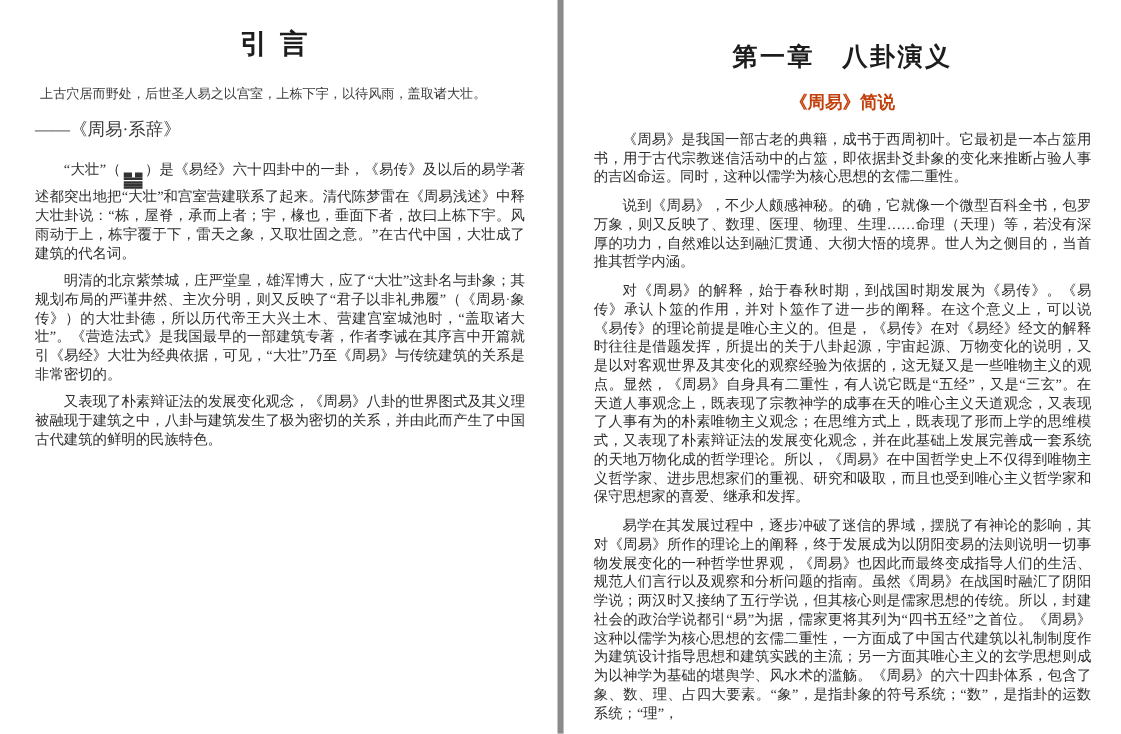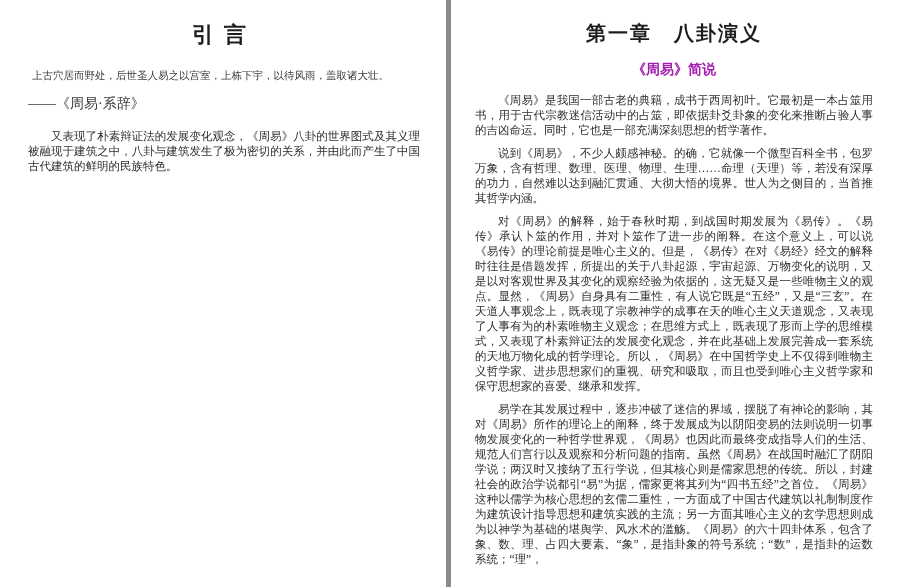--- a/index.html
+++ b/index.html
@@ -5,33 +5,33 @@
   html,body{margin:0;padding:0;}
   body{
     width:897px;height:587px;overflow:hidden;background:#ffffff;
     font-family:"Liberation Serif","DejaVu Serif",serif;
     color:#2a2a2a;
   }
   .spread{display:flex;width:897px;height:587px;background:#ffffff;}
   .page{background:#ffffff;overflow:hidden;box-sizing:border-box;}
   .page.left{width:446px;padding:14px 26px 0 28px;}
   .gutter{width:5px;background:#8a8a8a;flex:0 0 auto;}
-  .page.right{flex:1;padding:12px 24px 0 24px;}
+  .page.right{flex:1;padding:24px 24px 0 24px;}
 
   .page-title{
     text-align:center;font-size:22px;font-weight:bold;letter-spacing:10px;
     margin:6px 0 18px 0;color:#1d1d1d;
   }
   .chapter-title{
     text-align:center;font-size:20px;font-weight:bold;letter-spacing:2px;
     margin:8px 0 14px 0;color:#1d1d1d;
   }
   .section-title{
     text-align:center;font-size:14px;font-weight:bold;
-    margin:0 0 14px 0;color:#a21caf;
+    margin:0 0 14px 0;color:#c2410c;
   }
 
   .epigraph{font-size:10.5px;line-height:15px;margin:0 14px 0 4px;color:#3a3a3a;}
   .epigraph-attr{text-align:left;font-size:14px;margin:12px 4px 16px 0;color:#3a3a3a;}
 
   .body-text p{
     font-size:11.5px;line-height:15px;text-align:justify;text-indent:2em;
     margin:0 0 7px 0;color:#2e2e2e;
   }
   .page.right .body-text p{margin-bottom:8px;}
@@ -49,31 +49,40 @@
 
 <div class="spread">
 
   <div class="page left">
     <h1 class="page-title">引言</h1>
 
     <div class="epigraph">上古穴居而野处，后世圣人易之以宫室，上栋下宇，以待风雨，盖取诸大壮。</div>
     <div class="epigraph-attr">——《周易·系辞》</div>
 
     <div class="body-text">
+      <p><span>“大壮”（</span><span class="hexagram">
+            <i class="hx broken"></i>
+            <i class="hx broken"></i>
+            <i class="hx"></i>
+            <i class="hx"></i>
+            <i class="hx"></i>
+            <i class="hx"></i>
+          </span><span>）是《易经》六十四卦中的一卦，《易传》及以后的易学著述都突出地把“大壮”和宫室营建联系了起来。清代陈梦雷在《周易浅述》中释大壮卦说：“栋，屋脊，承而上者；宇，椽也，垂面下者，故曰上栋下宇。风雨动于上，栋宇覆于下，雷天之象，又取壮固之意。”在古代中国，大壮成了建筑的代名词。</span></p>
+      <p>明清的北京紫禁城，庄严堂皇，雄浑博大，应了“大壮”这卦名与卦象；其规划布局的严谨井然、主次分明，则又反映了“君子以非礼弗履”（《周易·象传》）的大壮卦德，所以历代帝王大兴土木、营建宫室城池时，“盖取诸大壮”。《营造法式》是我国最早的一部建筑专著，作者李诫在其序言中开篇就引《易经》大壮为经典依据，可见，“大壮”乃至《周易》与传统建筑的关系是非常密切的。</p>
       <p>又表现了朴素辩证法的发展变化观念，《周易》八卦的世界图式及其义理被融现于建筑之中，八卦与建筑发生了极为密切的关系，并由此而产生了中国古代建筑的鲜明的民族特色。</p>
     </div>
   </div>
 
   <div class="gutter"></div>
 
   <div class="page right">
     <h1 class="chapter-title">第一章　八卦演义</h1>
     <h2 class="section-title">《周易》简说</h2>
 
     <div class="body-text">
-      <p>《周易》是我国一部古老的典籍，成书于西周初叶。它最初是一本占筮用书，用于古代宗教迷信活动中的占筮，即依据卦爻卦象的变化来推断占验人事的吉凶命运。同时，它也是一部充满深刻思想的哲学著作。</p>
-      <p>说到《周易》，不少人颇感神秘。的确，它就像一个微型百科全书，包罗万象，含有哲理、数理、医理、物理、生理……命理（天理）等，若没有深厚的功力，自然难以达到融汇贯通、大彻大悟的境界。世人为之侧目的，当首推其哲学内涵。</p>
+      <p>《周易》是我国一部古老的典籍，成书于西周初叶。它最初是一本占筮用书，用于古代宗教迷信活动中的占筮，即依据卦爻卦象的变化来推断占验人事的吉凶命运。同时，这种以儒学为核心思想的玄儒二重性。</p>
+      <p>说到《周易》，不少人颇感神秘。的确，它就像一个微型百科全书，包罗万象，则又反映了、数理、医理、物理、生理……命理（天理）等，若没有深厚的功力，自然难以达到融汇贯通、大彻大悟的境界。世人为之侧目的，当首推其哲学内涵。</p>
       <p>对《周易》的解释，始于春秋时期，到战国时期发展为《易传》。《易传》承认卜筮的作用，并对卜筮作了进一步的阐释。在这个意义上，可以说《易传》的理论前提是唯心主义的。但是，《易传》在对《易经》经文的解释时往往是借题发挥，所提出的关于八卦起源，宇宙起源、万物变化的说明，又是以对客观世界及其变化的观察经验为依据的，这无疑又是一些唯物主义的观点。显然，《周易》自身具有二重性，有人说它既是“五经”，又是“三玄”。在天道人事观念上，既表现了宗教神学的成事在天的唯心主义天道观念，又表现了人事有为的朴素唯物主义观念；在思维方式上，既表现了形而上学的思维模式，又表现了朴素辩证法的发展变化观念，并在此基础上发展完善成一套系统的天地万物化成的哲学理论。所以，《周易》在中国哲学史上不仅得到唯物主义哲学家、进步思想家们的重视、研究和吸取，而且也受到唯心主义哲学家和保守思想家的喜爱、继承和发挥。</p>
       <p>易学在其发展过程中，逐步冲破了迷信的界域，摆脱了有神论的影响，其对《周易》所作的理论上的阐释，终于发展成为以阴阳变易的法则说明一切事物发展变化的一种哲学世界观，《周易》也因此而最终变成指导人们的生活、规范人们言行以及观察和分析问题的指南。虽然《周易》在战国时融汇了阴阳学说；两汉时又接纳了五行学说，但其核心则是儒家思想的传统。所以，封建社会的政治学说都引“易”为据，儒家更将其列为“四书五经”之首位。《周易》这种以儒学为核心思想的玄儒二重性，一方面成了中国古代建筑以礼制制度作为建筑设计指导思想和建筑实践的主流；另一方面其唯心主义的玄学思想则成为以神学为基础的堪舆学、风水术的滥觞。《周易》的六十四卦体系，包含了象、数、理、占四大要素。“象”，是指卦象的符号系统；“数”，是指卦的运数系统；“理”，</p>
     </div>
   </div>
 
 </div>
 
 </body></html>

